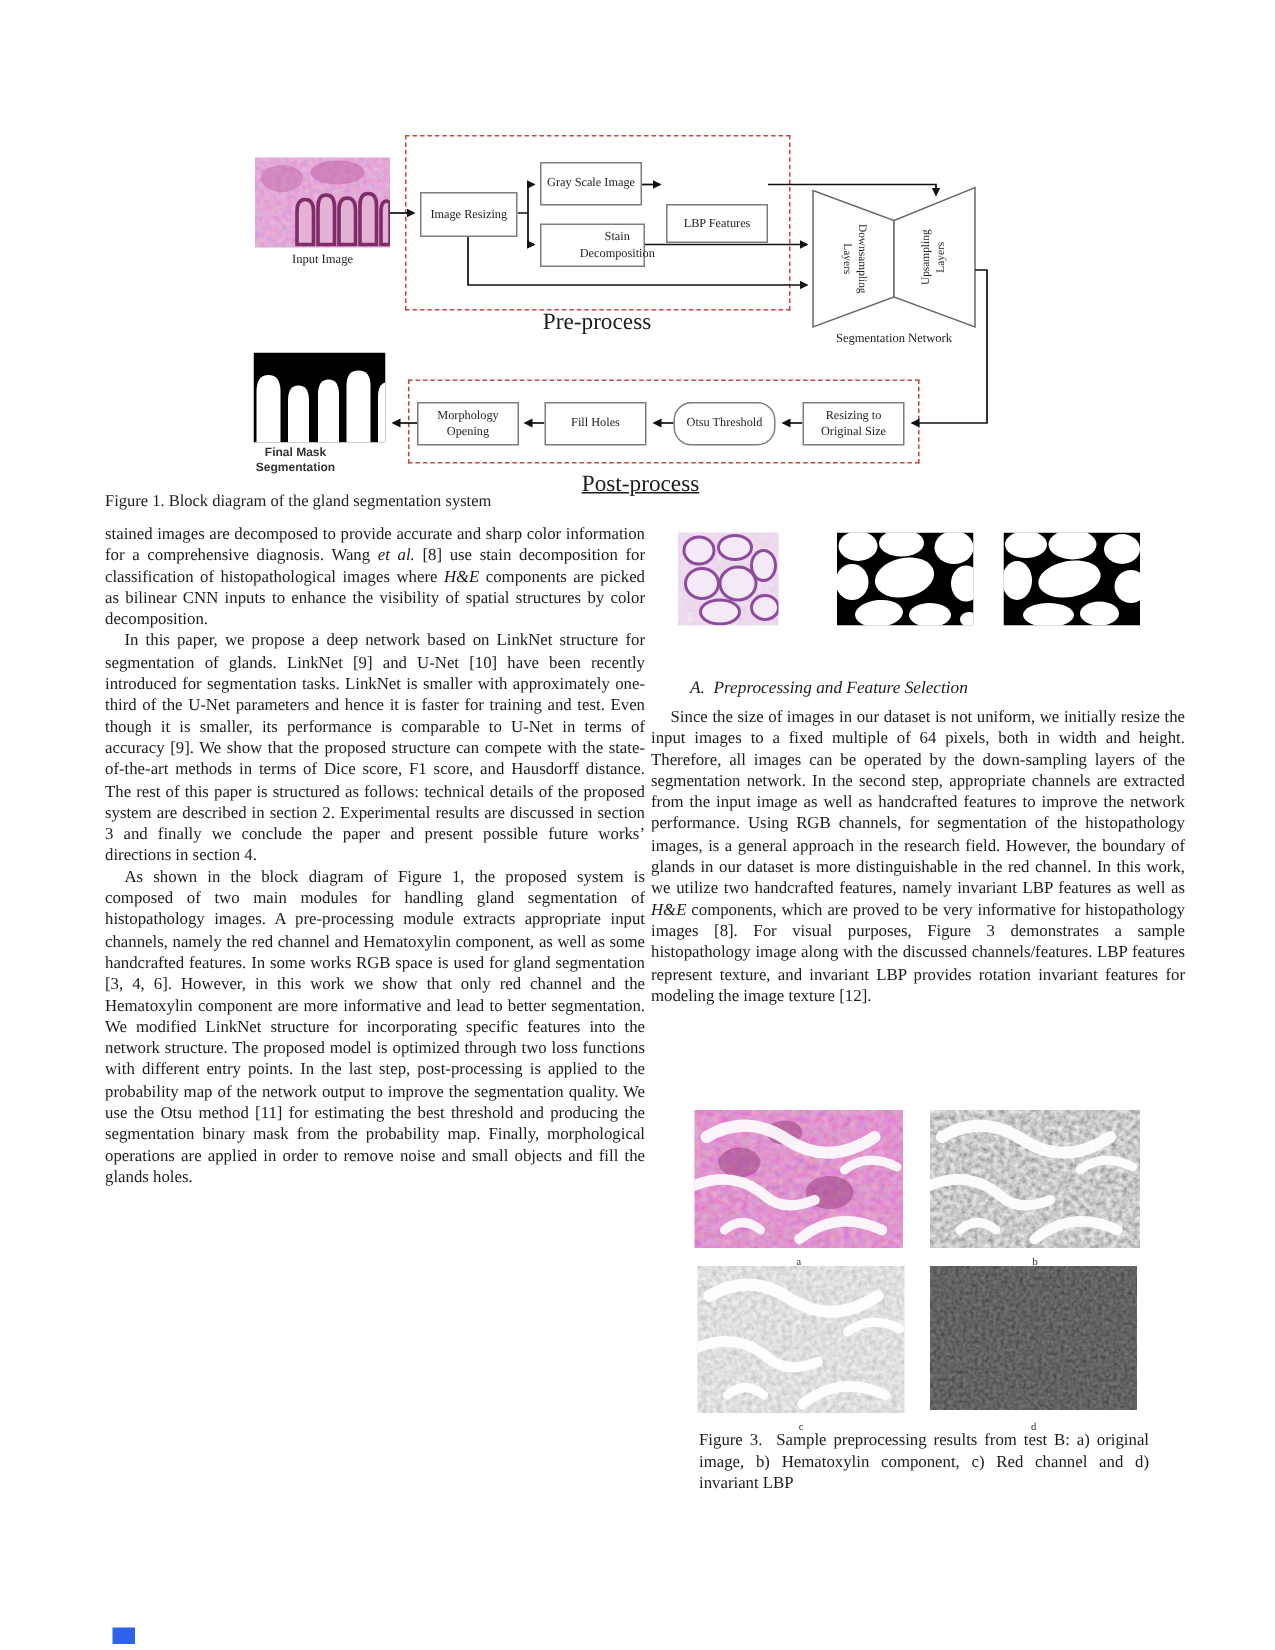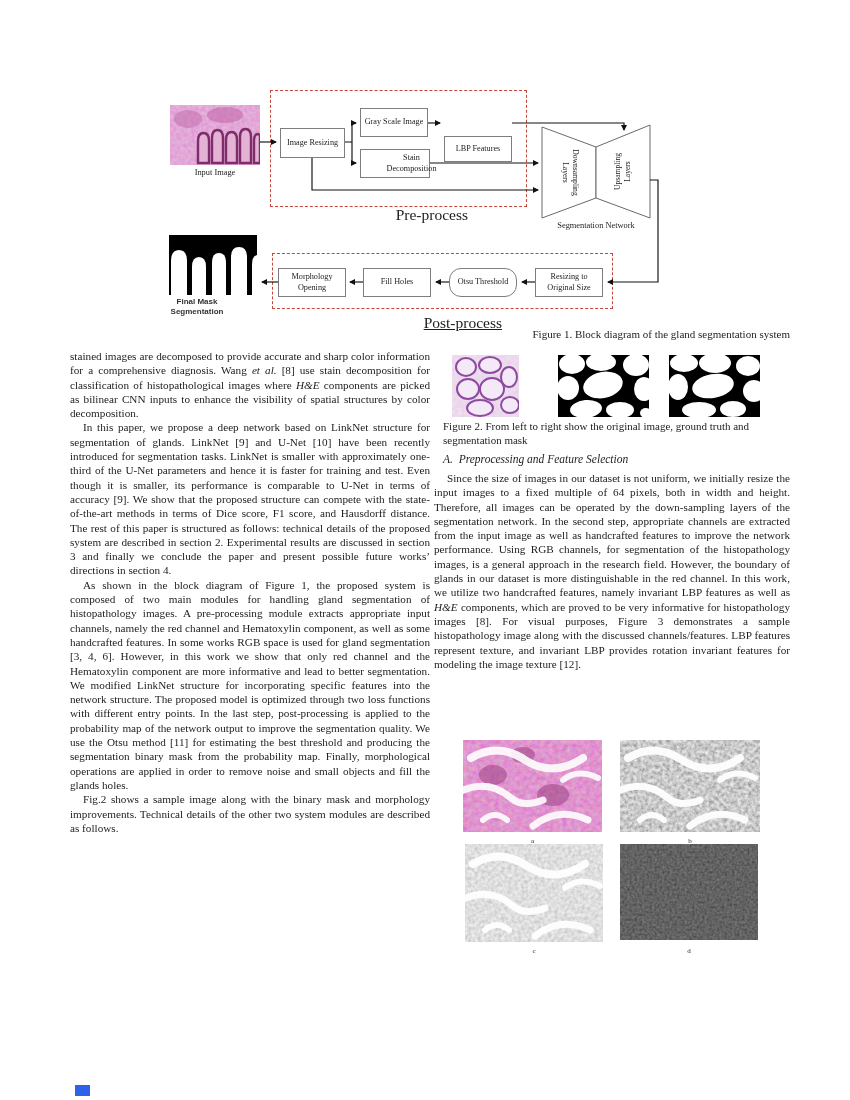--- a/index.html
+++ b/index.html
@@ -7,39 +7,39 @@
         font-family:"Liberation Serif",serif;color:#1c1c1c;overflow:hidden;}
 
   
   .fig1{position:absolute;left:0;top:0;width:850px;height:348px;}
   .fig1 .overlay{position:absolute;left:0;top:0;z-index:2;}
   .dbox{position:absolute;border:1.6px dashed var(--dashed,#c5473b);box-sizing:border-box;z-index:1;}
   .fbox{position:absolute;background:#fff;border:1px solid #7d7d7d;box-sizing:border-box;
         display:flex;align-items:center;justify-content:center;text-align:center;
         font-size:8.2px;line-height:1.25;padding:1px;z-index:3;}
   .dlabel{position:absolute;text-align:center;font-size:8.4px;z-index:3;}
-  .biglabel{position:absolute;text-align:right;font-size:15.5px;z-index:3;}
+  .biglabel{position:absolute;text-align:center;font-size:15.5px;z-index:3;}
   .rotlabel{position:absolute;width:92px;height:21px;text-align:center;font-size:7.6px;
             line-height:10px;z-index:3;}
   .rot90{transform:rotate(90deg);}
   .rot270{transform:rotate(-90deg);}
   .imgframe{position:absolute;z-index:3;}
   .imgframe svg{display:block;}
-  .fig1cap{position:absolute;left:70px;top:328px;width:720px;text-align:right;
+  .fig1cap{position:absolute;left:70px;top:328px;width:720px;text-align:left;
            font-size:11px;z-index:3;}
   .masklabel{position:absolute;text-align:center;font-family:"Liberation Sans",sans-serif;
              font-size:8px;line-height:10px;font-weight:bold;color:#333;z-index:3;}
 
   
   .col{position:absolute;font-size:11.2px;line-height:14.3px;text-align:justify;}
   .col p{margin:0;text-indent:13px;}
   .col p.noindent{text-indent:0;}
   .sec2{text-align:center;text-indent:0;margin:9px 0 8px 0;}
   .sc{font-variant:small-caps;letter-spacing:.2px;}
-  .secA{position:absolute;font-size:11.5px;font-style:italic;}
+  .secA{position:absolute;font-size:11.5px;font-style:italic;margin-left:17px;}
   .cap{font-size:11px;line-height:13.6px;text-align:left;}
   .abs{position:absolute;}
   .sub{font-size:7px;text-align:center;}
   .fig3cap{font-size:11.2px;line-height:14.6px;}
 
   .corner-mark{position:absolute;left:75px;top:1085px;width:15px;height:11px;
                background:#2e62e8;}
 </style>
 </head>
 <body>
@@ -140,21 +140,20 @@
     <div class="biglabel" style="left:328px;top:206px;width:140px;">Pre-process</div>
     <div class="biglabel" style="left:352px;top:314px;width:150px;text-decoration:underline;">Post-process</div>
 
     <div class="fig1cap">Figure 1. Block diagram of the gland segmentation system</div>
   </div>
 
   <div class="col" style="left:70px;top:349px;width:360px;">
     <p class="noindent"><span>stained images are decomposed to provide accurate and sharp color information for a comprehensive diagnosis. Wang </span><i>et al.</i><span> [8] use stain decomposition for classification of histopathological images where </span><i>H&amp;E</i><span> components are picked as bilinear CNN inputs to enhance the visibility of spatial structures by color decomposition.</span></p>
     <p>In this paper, we propose a deep network based on LinkNet structure for segmentation of glands. LinkNet [9] and U-Net [10] have been recently introduced for segmentation tasks. LinkNet is smaller with approximately one-third of the U-Net parameters and hence it is faster for training and test. Even though it is smaller, its performance is comparable to U-Net in terms of accuracy [9]. We show that the proposed structure can compete with the state-of-the-art methods in terms of Dice score, F1 score, and Hausdorff distance. The rest of this paper is structured as follows: technical details of the proposed system are described in section 2. Experimental results are discussed in section 3 and finally we conclude the paper and present possible future works’ directions in section 4.</p>
     <p>As shown in the block diagram of Figure 1, the proposed system is composed of two main modules for handling gland segmentation of histopathology images. A pre-processing module extracts appropriate input channels, namely the red channel and Hematoxylin component, as well as some handcrafted features. In some works RGB space is used for gland segmentation [3, 4, 6]. However, in this work we show that only red channel and the Hematoxylin component are more informative and lead to better segmentation.  We modified LinkNet structure for incorporating specific features into the network structure.  The proposed model is optimized through two loss functions with different entry points. In the last step, post-processing is applied to the probability map of the network output to improve the segmentation quality. We use the Otsu method [11] for estimating the best threshold and producing the segmentation binary mask from the probability map. Finally, morphological operations are applied in order to remove noise and small objects and fill the glands holes.</p>
-    <p>Fig.2 shows a sample image along with the binary mask and morphology improvements. Technical details of the other two system modules are described as follows.</p>
   </div>
 
   <div class="col" style="left:434px;top:352px;width:356px;height:730px;">
 
     <div class="imgframe abs" style="left:18px;top:3px;">
       <svg width="67" height="62" viewBox="0 0 67 62">
         <defs>
           <filter id="tf-f2" x="0" y="0" width="100%" height="100%">
             <feTurbulence type="fractalNoise" baseFrequency="0.3" numOctaves="3" seed="11"></feTurbulence>
             <feColorMatrix type="matrix" values="0.25 0 0 0 0.72  0 0.3 0 0 0.55  0 0 0.25 0 0.72  0 0 0 0 1"></feColorMatrix>
@@ -198,21 +197,20 @@
           <ellipse cx="79" cy="11" rx="12" ry="10"></ellipse>
           <ellipse cx="9" cy="32" rx="10" ry="13"></ellipse>
           <ellipse cx="44" cy="31" rx="21" ry="12" transform="rotate(-10 44 31)"></ellipse>
           <ellipse cx="85" cy="36" rx="11" ry="11"></ellipse>
           <ellipse cx="30" cy="55" rx="17" ry="8"></ellipse>
           <ellipse cx="64" cy="54" rx="13" ry="8"></ellipse>
         </g>
       </svg>
     </div>
 
-    <div class="cap abs" style="left:9px;top:68px;width:348px;">Figure 2. From left to right show the original image, ground truth and segmentation mask</div>
 
     <div class="secA" style="left:9px;top:100px;"><span>A.</span>&nbsp;&nbsp;<span>Preprocessing and Feature Selection</span></div>
 
     <p class="noindent abs" style="left:0;top:119px;width:356px;text-indent:13px;"><span>Since the size of images in our dataset is not uniform, we initially resize the input images to a fixed multiple of 64 pixels, both in width and height. Therefore, all images can be operated by the down-sampling layers of the segmentation network. In the second step, appropriate channels are extracted from the input image as well as handcrafted features to improve the network performance. Using RGB channels, for segmentation of the histopathology images, is a general approach in the research field. However, the boundary of glands in our dataset is more distinguishable in the red channel. In this work, we utilize two handcrafted features, namely invariant LBP features as well as </span><i>H&amp;E</i><span> components, which are proved to be very informative for histopathology images [8]. For visual purposes, Figure 3 demonstrates a sample histopathology image along with the discussed channels/features. LBP features represent texture, and invariant LBP provides rotation invariant features for modeling the image texture [12].</span></p>
 
     <div class="imgframe abs" style="left:29px;top:388px;">
       <svg width="139" height="92" viewBox="0 0 139 92">
         <defs>
           <filter id="tf-a" x="0" y="0" width="100%" height="100%">
             <feTurbulence type="fractalNoise" baseFrequency="0.22" numOctaves="3" seed="3"></feTurbulence>
@@ -284,16 +282,17 @@
             <feColorMatrix type="matrix" values="0.22 0 0 0 0.04  0.22 0 0 0 0.04  0.22 0 0 0 0.04  0 0 0 0 1"></feColorMatrix>
           </filter>
         </defs>
         <rect width="138" height="96" fill="#0d0d0d"></rect>
         <rect width="138" height="96" filter="url(#tf-d)" opacity="0.9"></rect>
       </svg>
     </div>
     <div class="sub abs" style="left:31px;top:592px;width:138px;">c</div>
     <div class="sub abs" style="left:186px;top:592px;width:138px;">d</div>
 
+    <div class="fig3cap abs" style="left:32px;top:601px;width:300px;">Figure 3.&nbsp; Sample preprocessing results from test B: a) original image, b) Hematoxylin component, c) Red channel and d) invariant LBP</div>
   </div>
 
   <div class="corner-mark"></div>
 </div>
 
 </body></html>

